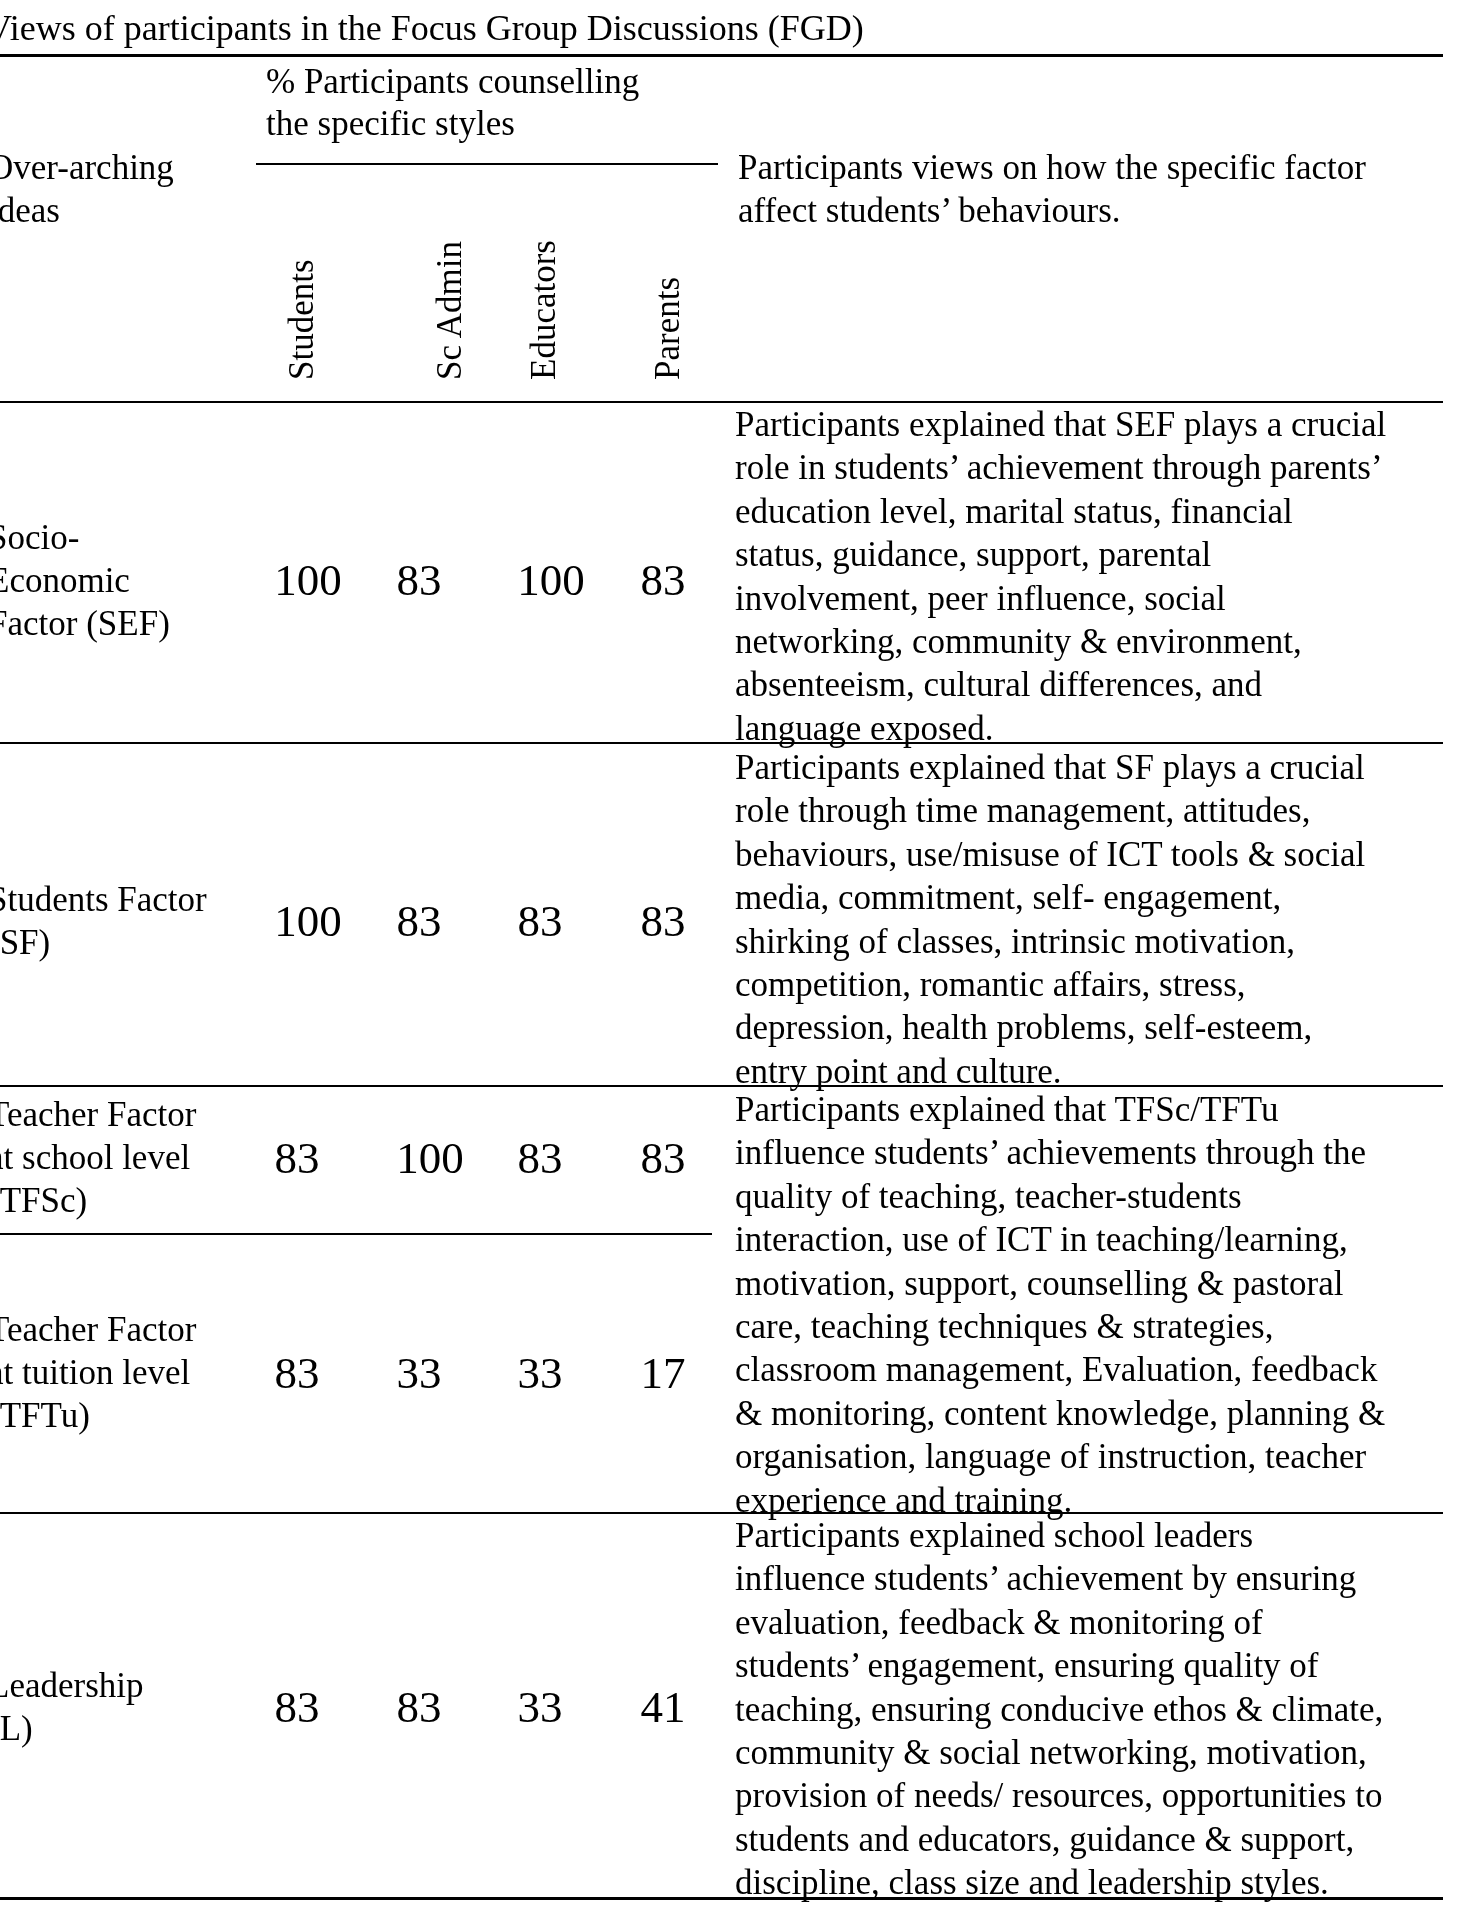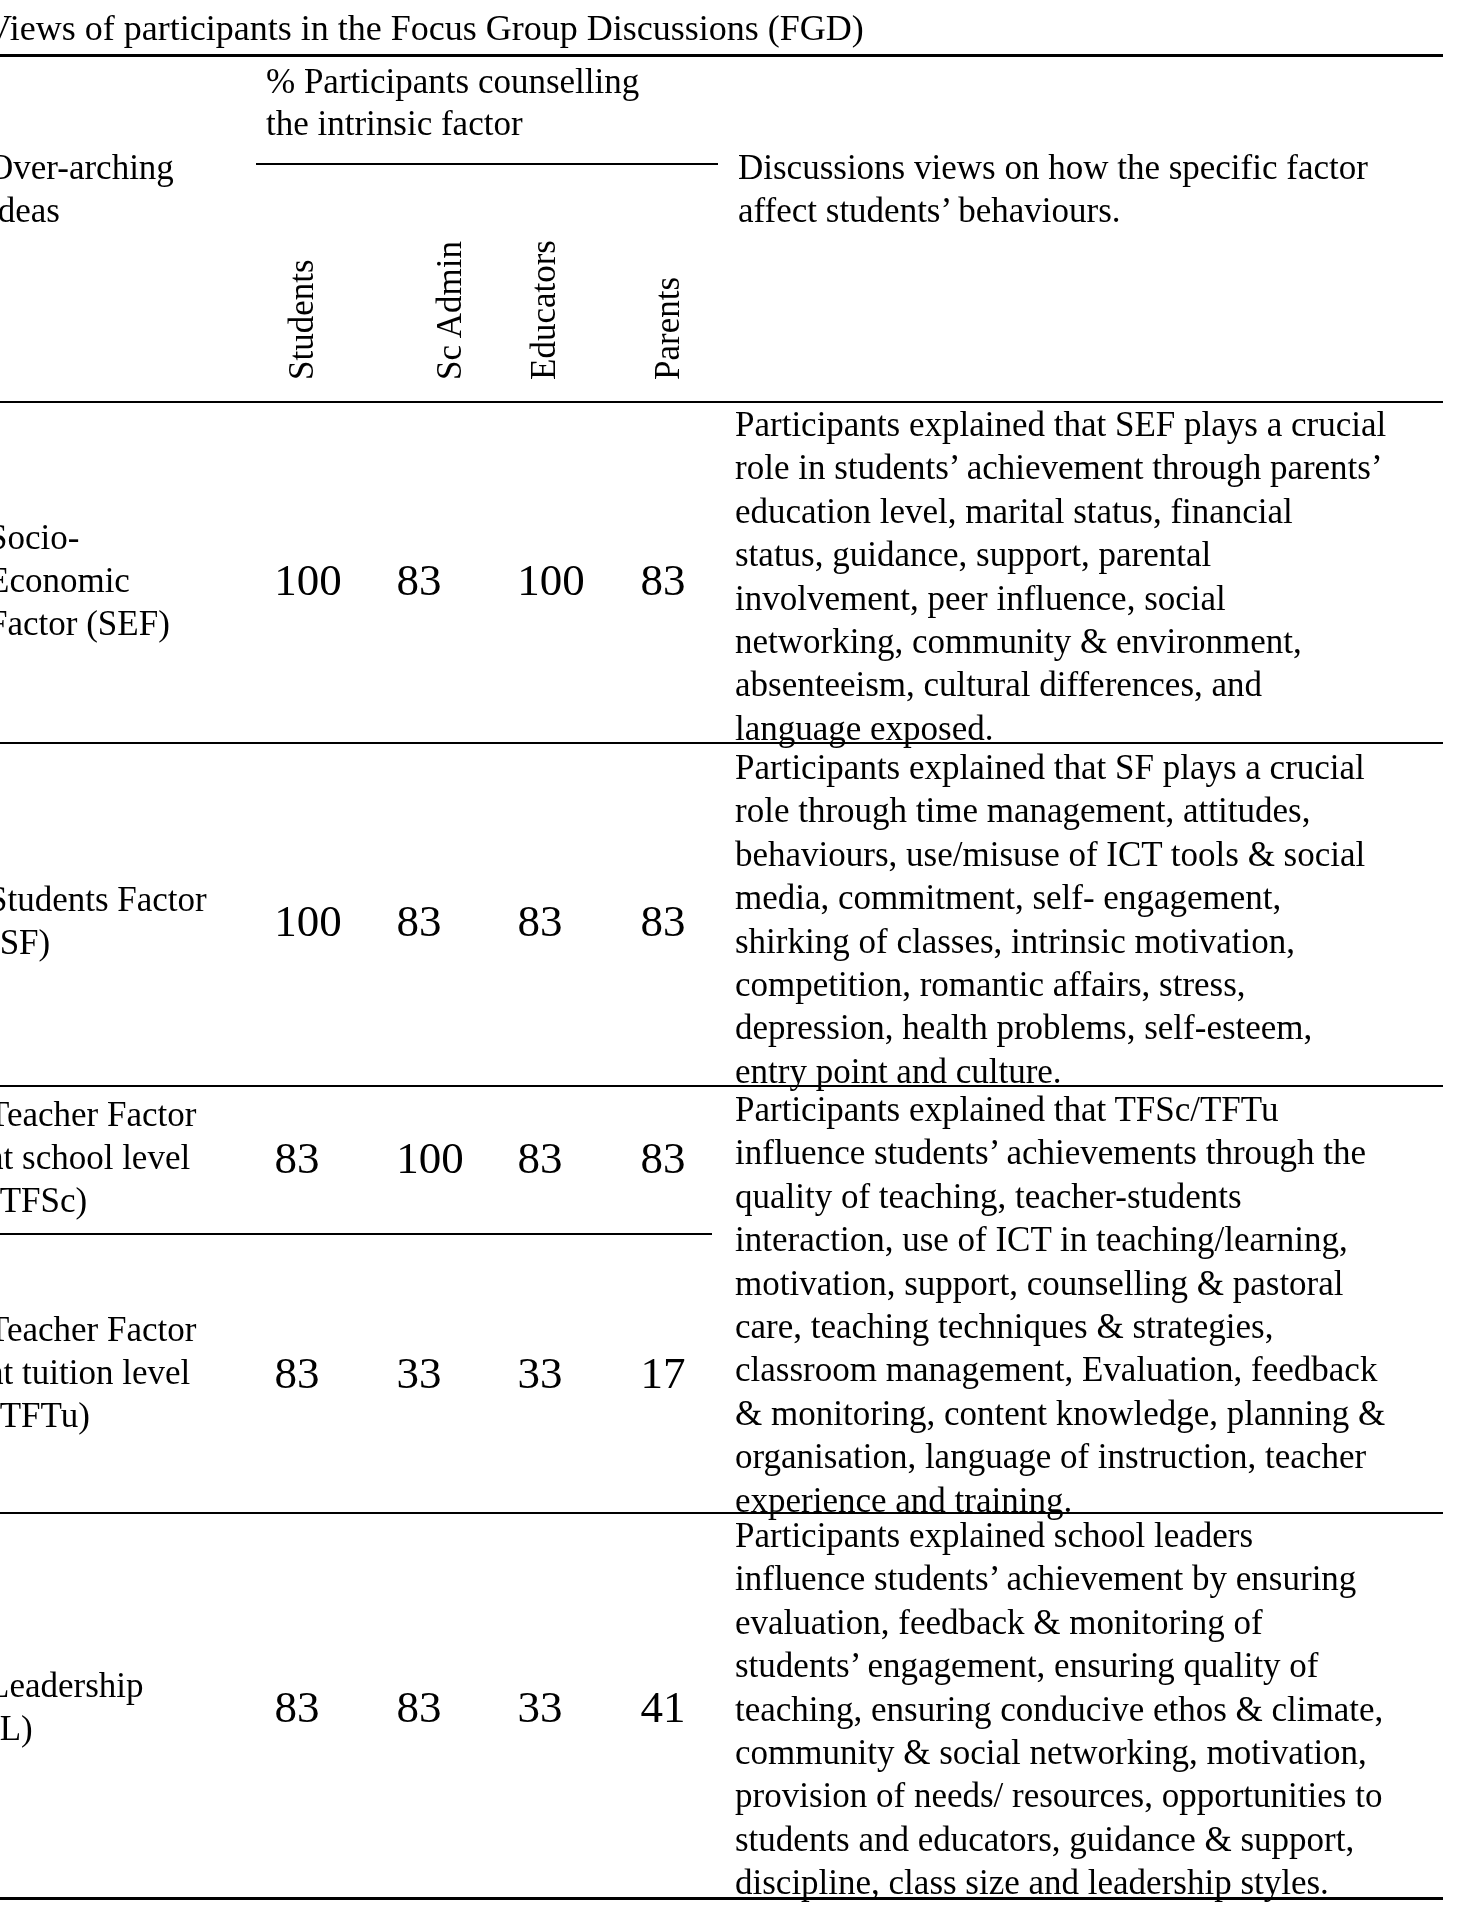--- a/index.html
+++ b/index.html
@@ -15,25 +15,25 @@
   .desc { position:absolute; left:735px; width:740px; font-size:35px; line-height:43.4px; white-space:pre-line; }
   .idea { position:absolute; left:-12px; font-size:35px; line-height:43px; white-space:pre-line; }
 </style>
 </head>
 <body>
 
 <div class="abs title">Views of participants in the Focus Group Discussions (FGD)</div>
 <div class="rule" style="left:0; top:54px; width:1443px;"></div>
 
 <div class="abs t" style="left:266px; top:60px;">% Participants counselling</div>
-<div class="abs t" style="left:266px; top:102px;">the intrinsic factor</div>
+<div class="abs t" style="left:266px; top:102px;">the specific styles</div>
 <div class="rule" style="left:256px; top:163px; width:462px; height:2px;"></div>
 <div class="idea" style="top:146px;">Over-arching
 ideas</div>
-<div class="abs t" style="left:738px; top:146px;">Discussions views on how the specific factor</div>
+<div class="abs t" style="left:738px; top:146px;">Participants views on how the specific factor</div>
 <div class="abs t" style="left:738px; top:189px;">affect students’ behaviours.</div>
 
 <div class="rot" style="left:282px; top:380px;">Students</div>
 <div class="rot" style="left:430px; top:380px;">Sc Admin</div>
 <div class="rot" style="left:524px; top:380px;">Educators</div>
 <div class="rot" style="left:648px; top:380px;">Parents</div>
 
 <div class="rule" style="left:0; top:401px; width:1443px; height:2px;"></div>
 
 <div>

